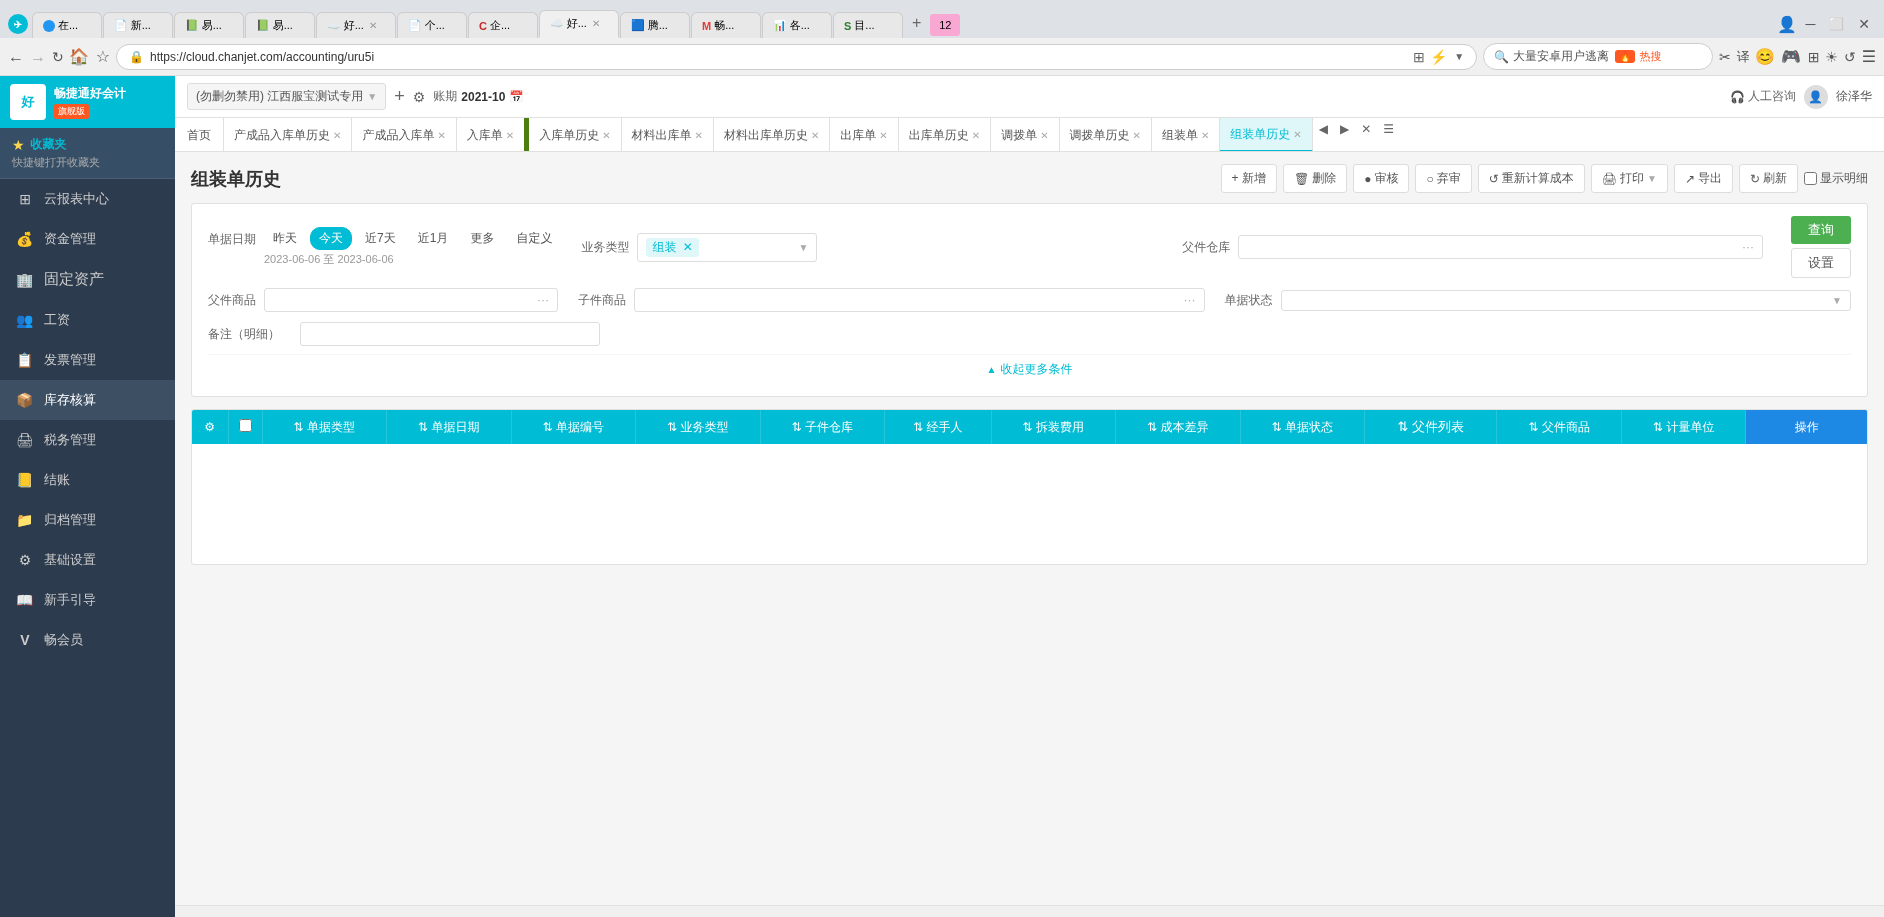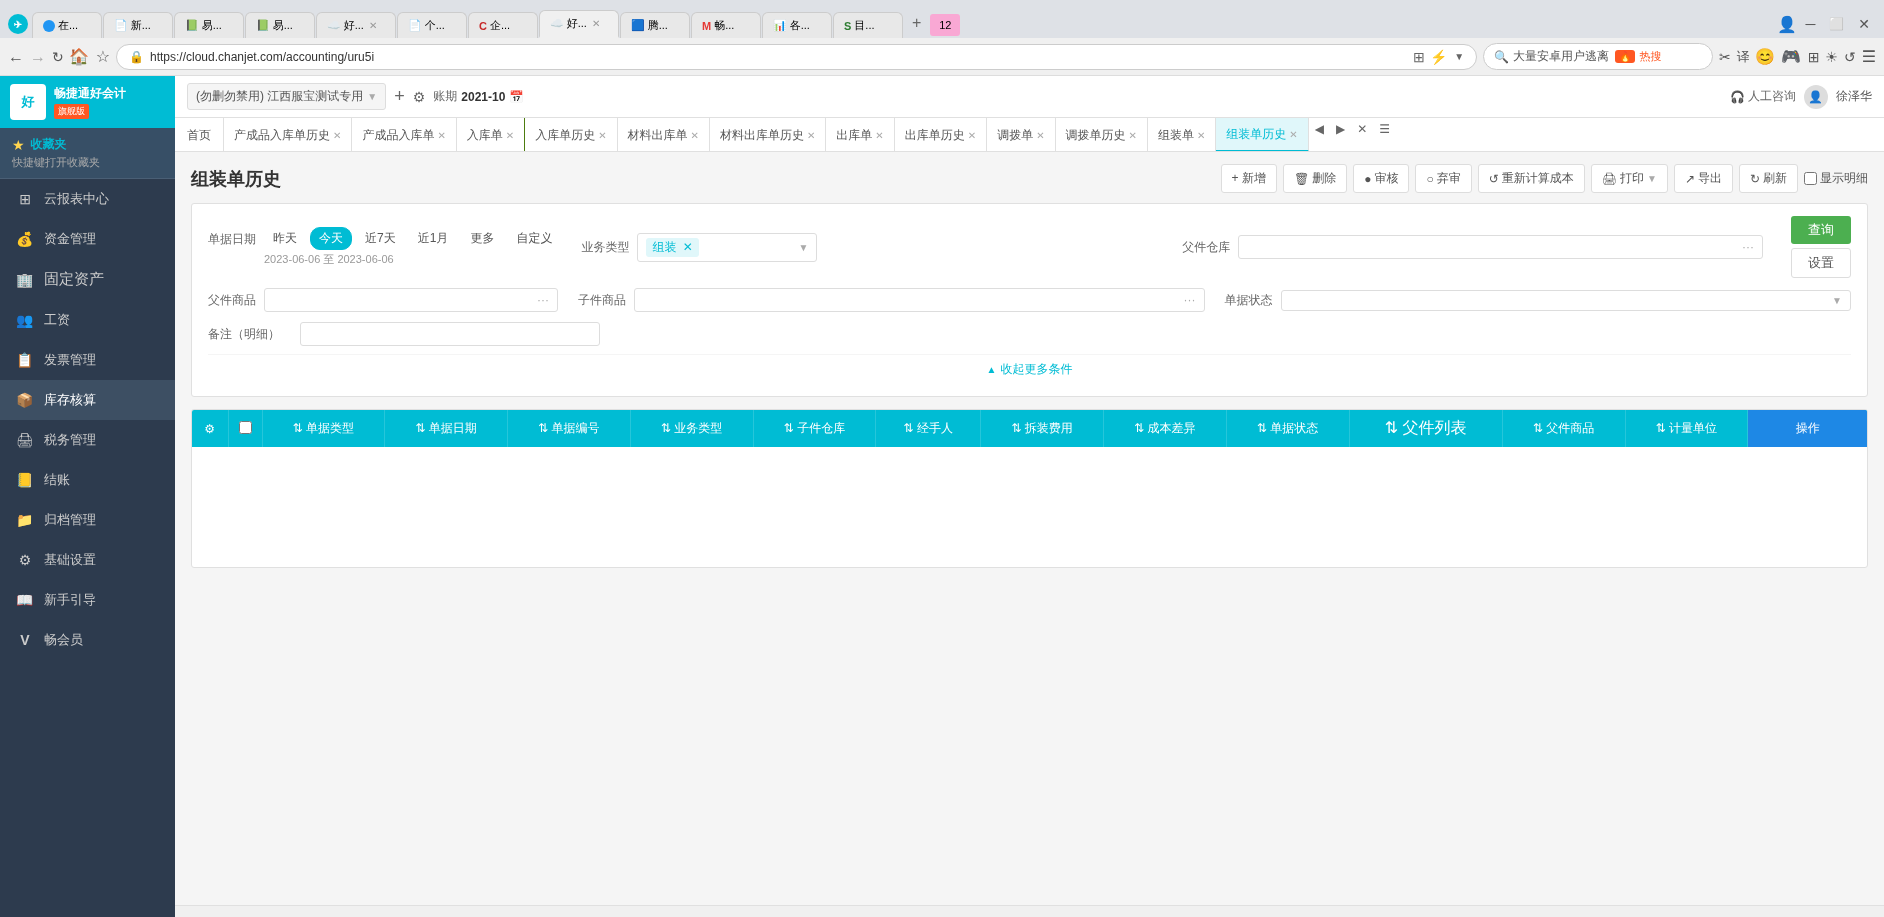--- a/index.html
+++ b/index.html
@@ -193,21 +193,21 @@
         <span>人工咨询</span>
       </button>
       <div style="width:24px;height:24px;background:#ddd;border-radius:50%;display:flex;align-items:center;justify-content:center;cursor:pointer;">👤</div>
       <span style="font-size:12px;color:#555;">徐泽华</span>
     </div>
 
     <div style="background:#fff;border-bottom:1px solid #e0e0e0;display:flex;align-items:flex-start;overflow:hidden;height:34px;">
       <div style="padding:8px 12px;font-size:12px;cursor:pointer;border-right:1px solid #e0e0e0;color:#555;white-space:nowrap;flex-shrink:0;height:34px;display:flex;align-items:center;">首页</div>
       <div style="padding:6px 10px;font-size:12px;cursor:pointer;border-right:1px solid #e0e0e0;color:#555;white-space:nowrap;flex-shrink:0;height:34px;display:flex;align-items:center;gap:3px;">产成品入库单历史 <span style="color:#aaa;font-size:10px;cursor:pointer;">✕</span></div>
       <div style="padding:6px 10px;font-size:12px;cursor:pointer;border-right:1px solid #e0e0e0;color:#555;white-space:nowrap;flex-shrink:0;height:34px;display:flex;align-items:center;gap:3px;">产成品入库单 <span style="color:#aaa;font-size:10px;cursor:pointer;">✕</span></div>
-      <div style="padding:6px 10px;font-size:12px;cursor:pointer;border-right:1px solid #4d7c0f;color:#555;white-space:nowrap;flex-shrink:0;height:34px;display:flex;align-items:center;gap:3px;font-family:Liberation Serif, serif;">入库单 <span style="color:#aaa;font-size:10px;cursor:pointer;">✕</span></div>
+      <div style="padding:6px 10px;font-size:12px;cursor:pointer;border-right:5px solid #4d7c0f;color:#555;white-space:nowrap;flex-shrink:0;height:34px;display:flex;align-items:center;gap:3px;font-family:Liberation Serif, serif;">入库单 <span style="color:#aaa;font-size:10px;cursor:pointer;">✕</span></div>
       <div style="padding:6px 10px;font-size:12px;cursor:pointer;border-right:1px solid #e0e0e0;color:#555;white-space:nowrap;flex-shrink:0;height:34px;display:flex;align-items:center;gap:3px;">入库单历史 <span style="color:#aaa;font-size:10px;cursor:pointer;">✕</span></div>
       <div style="padding:6px 10px;font-size:12px;cursor:pointer;border-right:1px solid #e0e0e0;color:#555;white-space:nowrap;flex-shrink:0;height:34px;display:flex;align-items:center;gap:3px;">材料出库单 <span style="color:#aaa;font-size:10px;cursor:pointer;">✕</span></div>
       <div style="padding:6px 10px;font-size:12px;cursor:pointer;border-right:1px solid #e0e0e0;color:#555;white-space:nowrap;flex-shrink:0;height:34px;display:flex;align-items:center;gap:3px;">材料出库单历史 <span style="color:#aaa;font-size:10px;cursor:pointer;">✕</span></div>
       <div style="padding:6px 10px;font-size:12px;cursor:pointer;border-right:1px solid #e0e0e0;color:#555;white-space:nowrap;flex-shrink:0;height:34px;display:flex;align-items:center;gap:3px;">出库单 <span style="color:#aaa;font-size:10px;cursor:pointer;">✕</span></div>
       <div style="padding:6px 10px;font-size:12px;cursor:pointer;border-right:1px solid #e0e0e0;color:#555;white-space:nowrap;flex-shrink:0;height:34px;display:flex;align-items:center;gap:3px;">出库单历史 <span style="color:#aaa;font-size:10px;cursor:pointer;">✕</span></div>
       <div style="padding:6px 10px;font-size:12px;cursor:pointer;border-right:1px solid #e0e0e0;color:#555;white-space:nowrap;flex-shrink:0;height:34px;display:flex;align-items:center;gap:3px;">调拨单 <span style="color:#aaa;font-size:10px;cursor:pointer;">✕</span></div>
       <div style="padding:6px 10px;font-size:12px;cursor:pointer;border-right:1px solid #e0e0e0;color:#555;white-space:nowrap;flex-shrink:0;height:34px;display:flex;align-items:center;gap:3px;">调拨单历史 <span style="color:#aaa;font-size:10px;cursor:pointer;">✕</span></div>
       <div style="padding:6px 10px;font-size:12px;cursor:pointer;border-right:1px solid #e0e0e0;color:#555;white-space:nowrap;flex-shrink:0;height:34px;display:flex;align-items:center;gap:3px;">组装单 <span style="color:#aaa;font-size:10px;cursor:pointer;">✕</span></div>
       <div style="padding:6px 10px;font-size:12px;cursor:pointer;border-right:1px solid #e0e0e0;color:#00bcd4;white-space:nowrap;flex-shrink:0;height:34px;display:flex;align-items:center;gap:3px;background:#e0f7fa;border-bottom:2px solid #00bcd4;">
         <span>组装单历史</span>
@@ -370,21 +370,21 @@
               </th>
               <th style="padding:8px 10px;font-size:12px;font-weight:normal;border-right:1px solid #26c6da;white-space:nowrap;cursor:pointer;">
                 <span>⇅</span> 拆装费用
               </th>
               <th style="padding:8px 10px;font-size:12px;font-weight:normal;border-right:1px solid #26c6da;white-space:nowrap;cursor:pointer;">
                 <span>⇅</span> 成本差异
               </th>
               <th style="padding:8px 10px;font-size:12px;font-weight:normal;border-right:1px solid #26c6da;white-space:nowrap;cursor:pointer;">
                 <span>⇅</span> 单据状态
               </th>
-              <th style="padding:8px 10px;font-size:16px;font-weight:normal;border-right:1px solid #26c6da;white-space:nowrap;cursor:pointer;">
+              <th style="padding:8px 10px;font-size:13px;font-weight:normal;border-right:1px solid #26c6da;white-space:nowrap;cursor:pointer;">
                 <span>⇅</span> 父件列表
               </th>
               <th style="padding:8px 10px;font-size:12px;font-weight:normal;border-right:1px solid #26c6da;white-space:nowrap;cursor:pointer;">
                 <span>⇅</span> 父件商品
               </th>
               <th style="padding:8px 10px;font-size:12px;font-weight:normal;border-right:1px solid #26c6da;white-space:nowrap;cursor:pointer;">
                 <span>⇅</span> 计量单位
               </th>
               <th style="padding:8px 10px;font-size:12px;font-weight:normal;background:#1e88e5;white-space:nowrap;text-align:center;min-width:80px;">操作</th>
             </tr>

